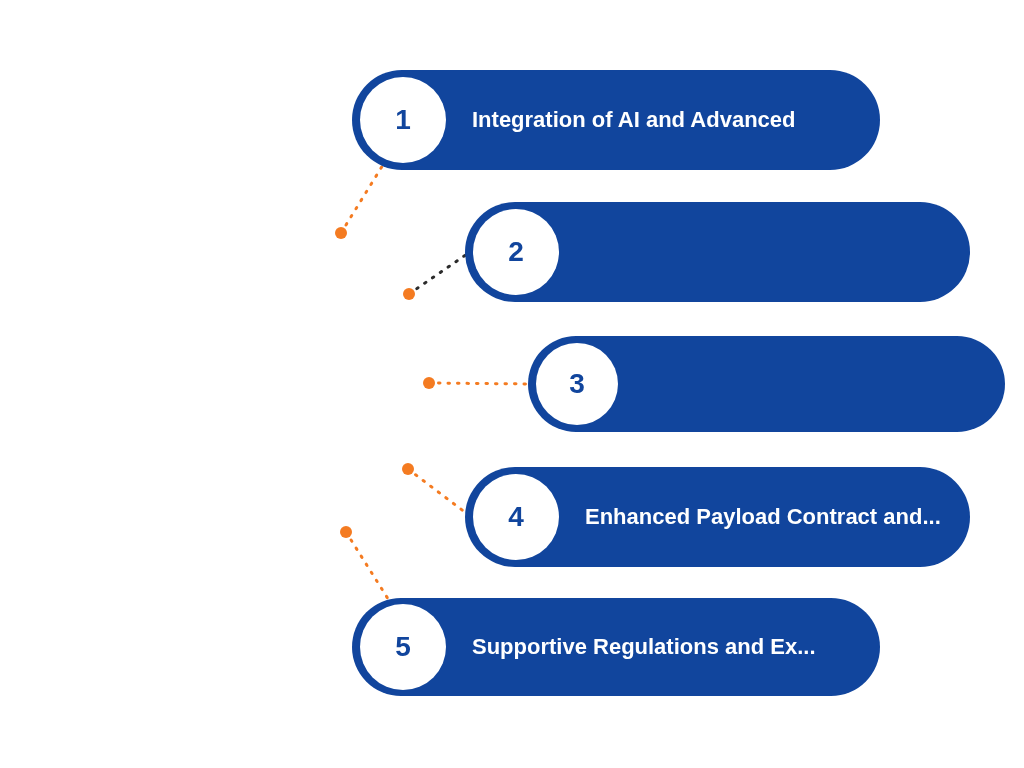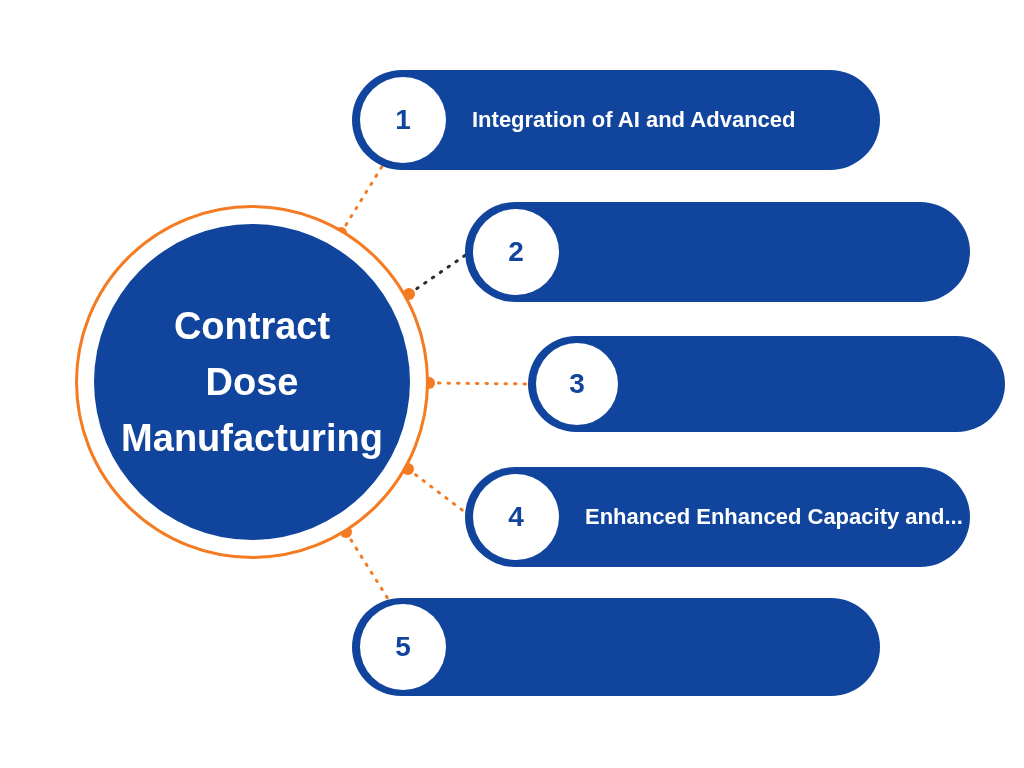--- a/index.html
+++ b/index.html
@@ -73,28 +73,20 @@
     </g>
     <g fill="#f47b21">
       <circle cx="341" cy="233" r="6"></circle>
       <circle cx="409" cy="294" r="6"></circle>
       <circle cx="429" cy="383" r="6"></circle>
       <circle cx="408" cy="469" r="6"></circle>
       <circle cx="346" cy="532" r="6"></circle>
     </g>
   </svg>
 
-  <div class="center-outer">
-    <div class="center-blue"></div>
-    <div class="center-text">
-      <div>Contract</div>
-      <div>Dose</div>
-      <div>Manufacturing</div>
-    </div>
-  </div>
 
   <div class="pill pill-1">
     <div class="badge">
       <span>1</span>
     </div>
     <div class="label">Integration of AI and Advanced</div>
   </div>
 
   <div class="pill pill-2">
     <div class="badge">
@@ -105,22 +97,23 @@
   <div class="pill pill-3">
     <div class="badge">
       <span>3</span>
     </div>
   </div>
 
   <div class="pill pill-4">
     <div class="badge">
       <span>4</span>
     </div>
-    <div class="label">Enhanced Enhanced Capacity and...</div>
+    <div class="label">Enhanced Payload Contract and...</div>
   </div>
 
   <div class="pill pill-5">
     <div class="badge">
       <span>5</span>
     </div>
+    <div class="label">Supportive Regulations and Ex...</div>
   </div>
 
 </div>
 
 </body></html>

